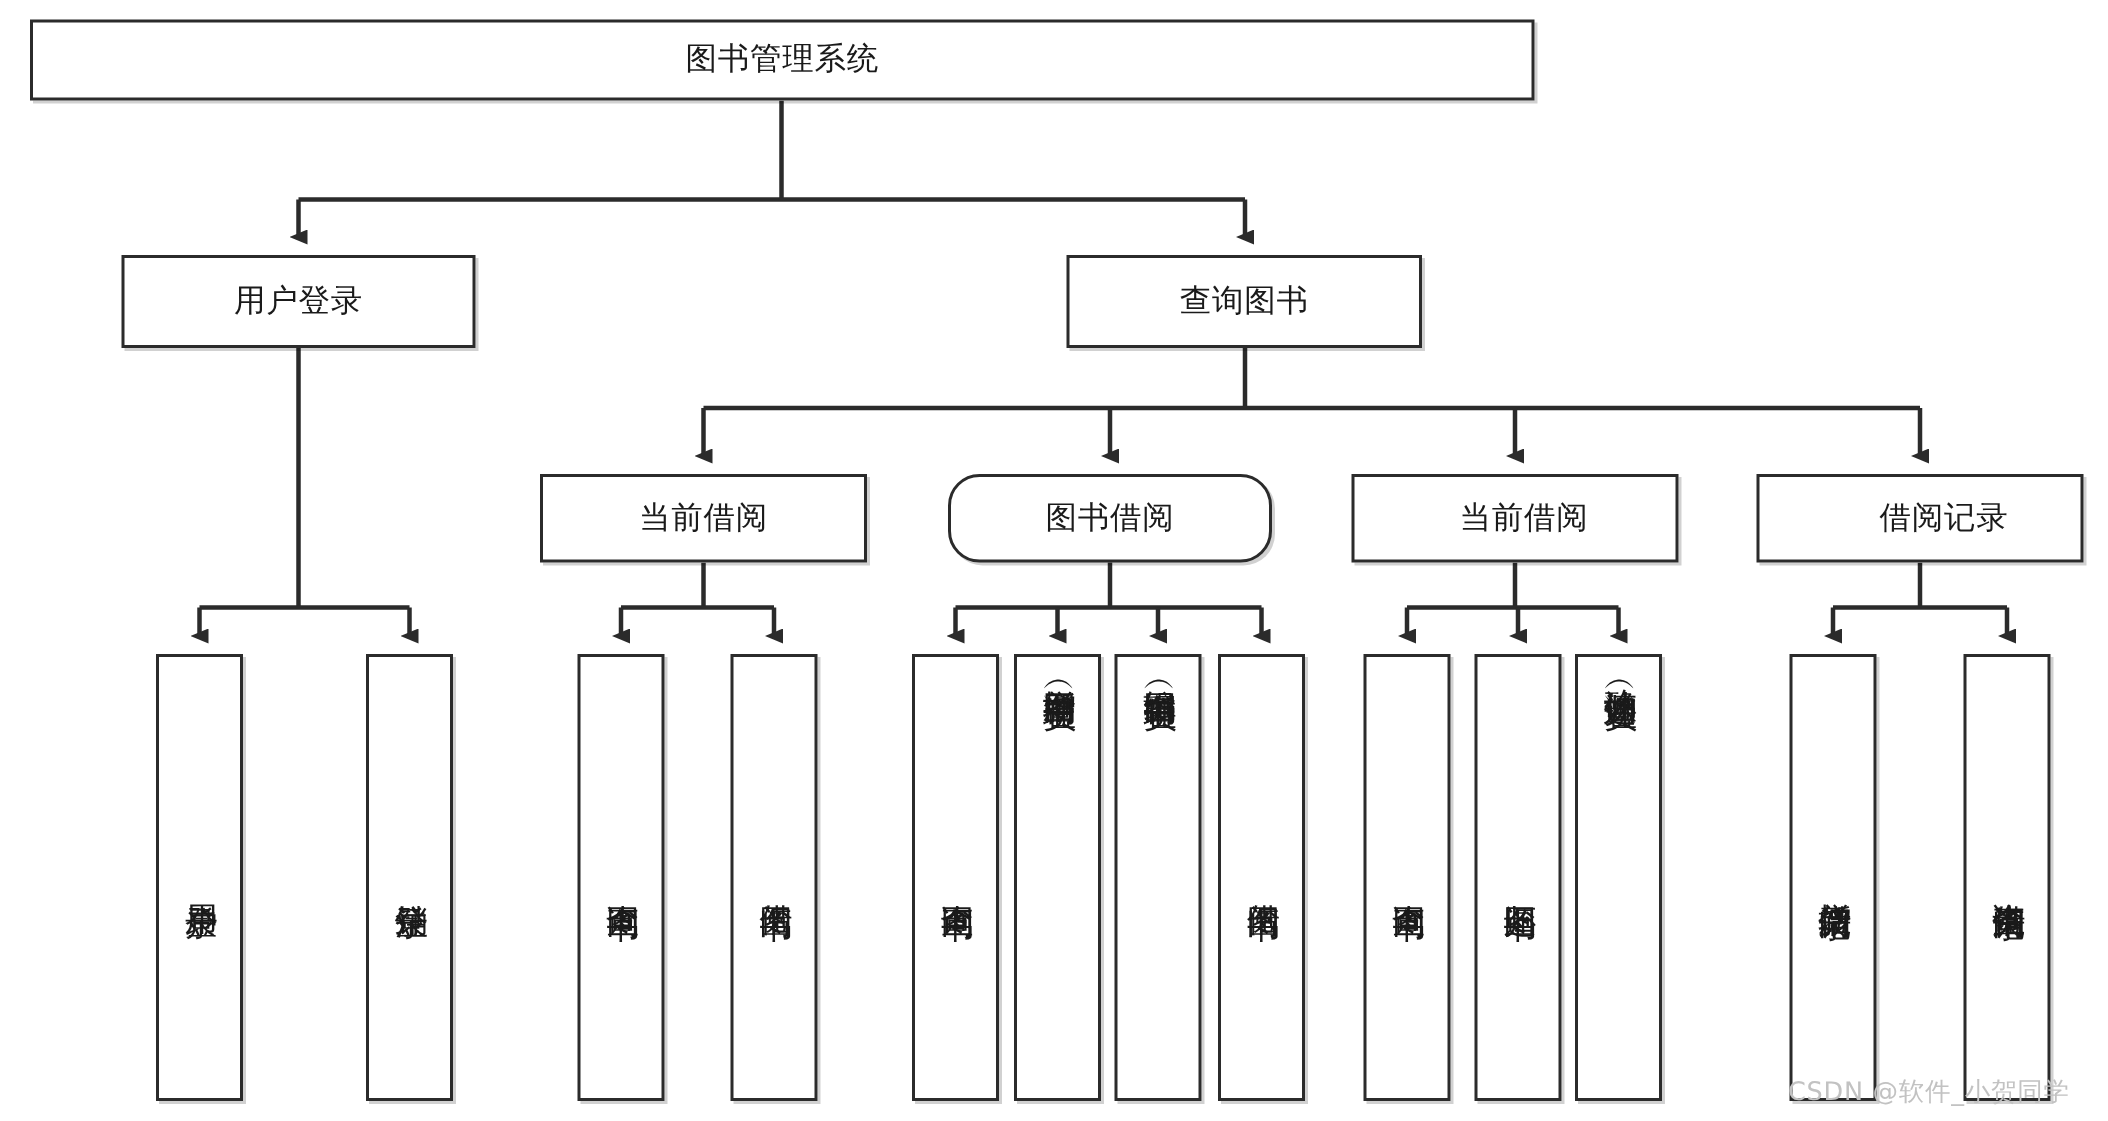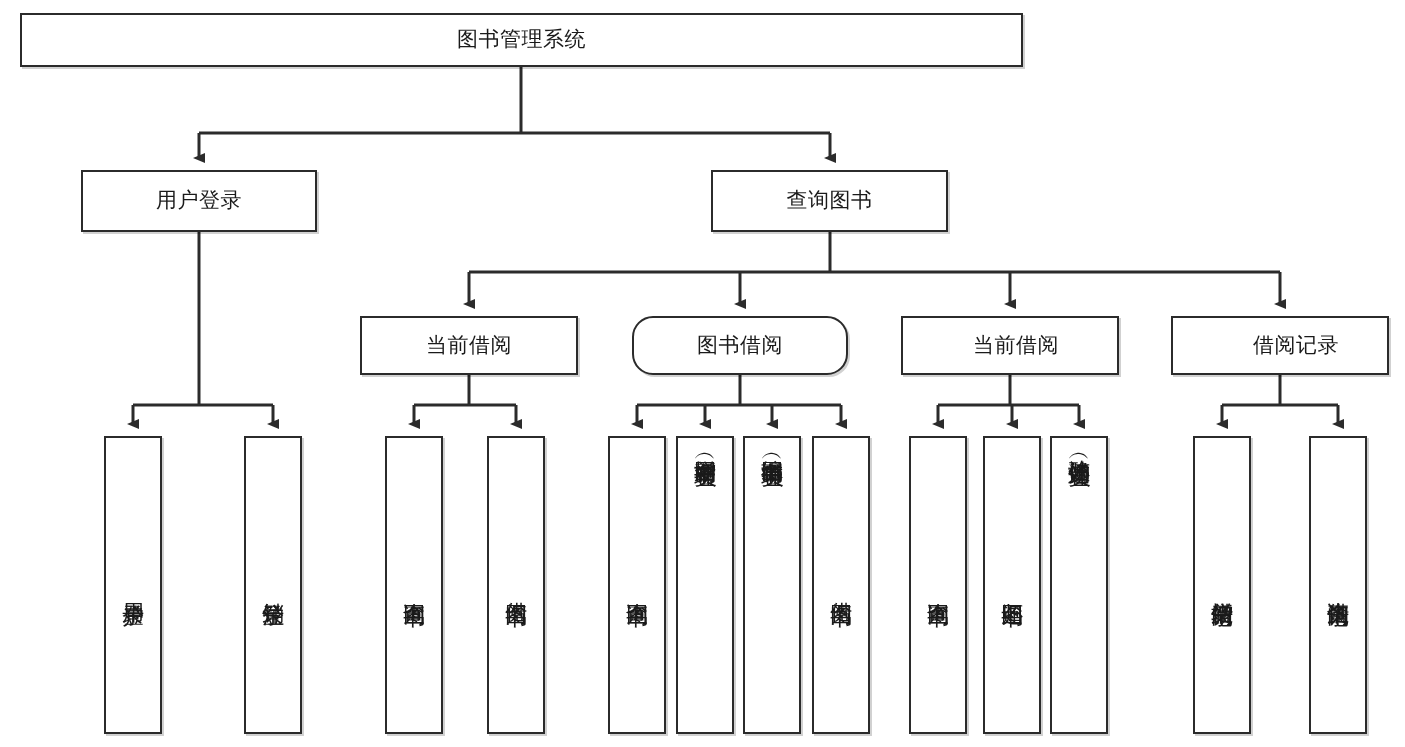--- a/index.html
+++ b/index.html
@@ -182,14 +182,15 @@
     <span class="label-v">确认归还（管理员）</span>
   </div>
 
   <div class="node leaf center-v" style="left:1193px; top:436px; width:58px; height:298px;">
     <span class="label-v">新增借阅记录</span>
   </div>
   <div class="node leaf center-v" style="left:1309px; top:436px; width:58px; height:298px;">
     <span class="label-v">查询借阅记录</span>
   </div>
 
+  <div class="watermark" style="left:1192px; top:716px;">CSDN @软件_小贺同学</div>
 
 </div>
 
 </body></html>

